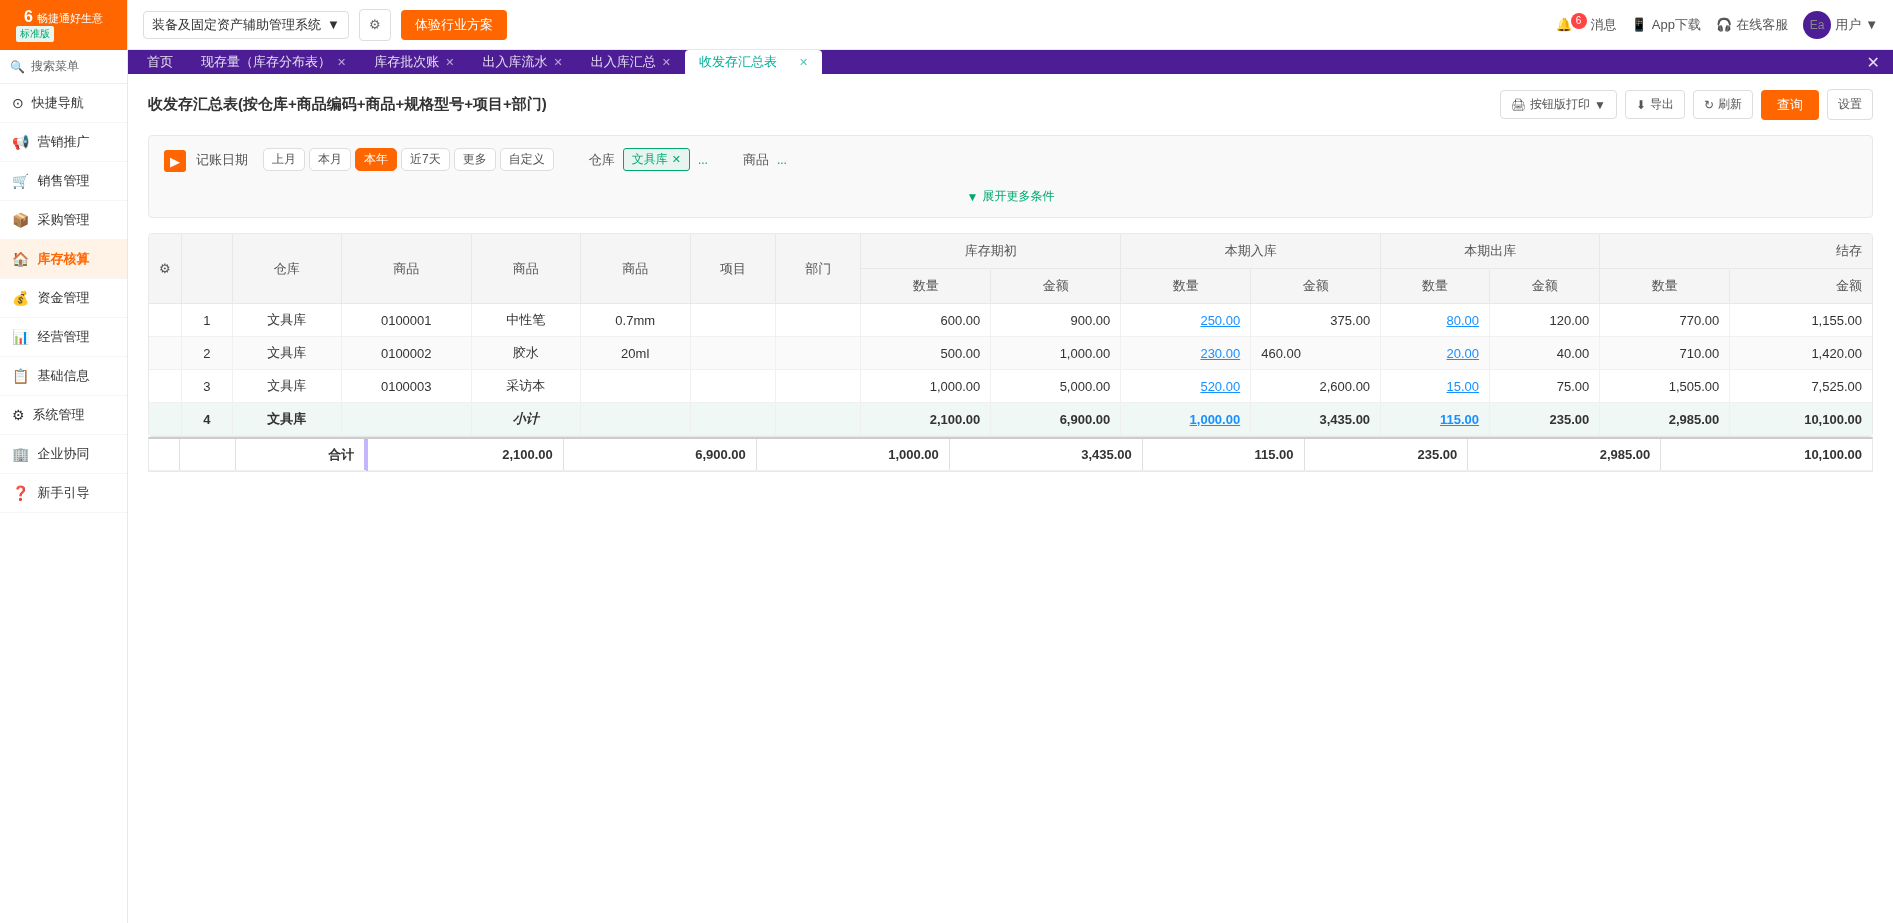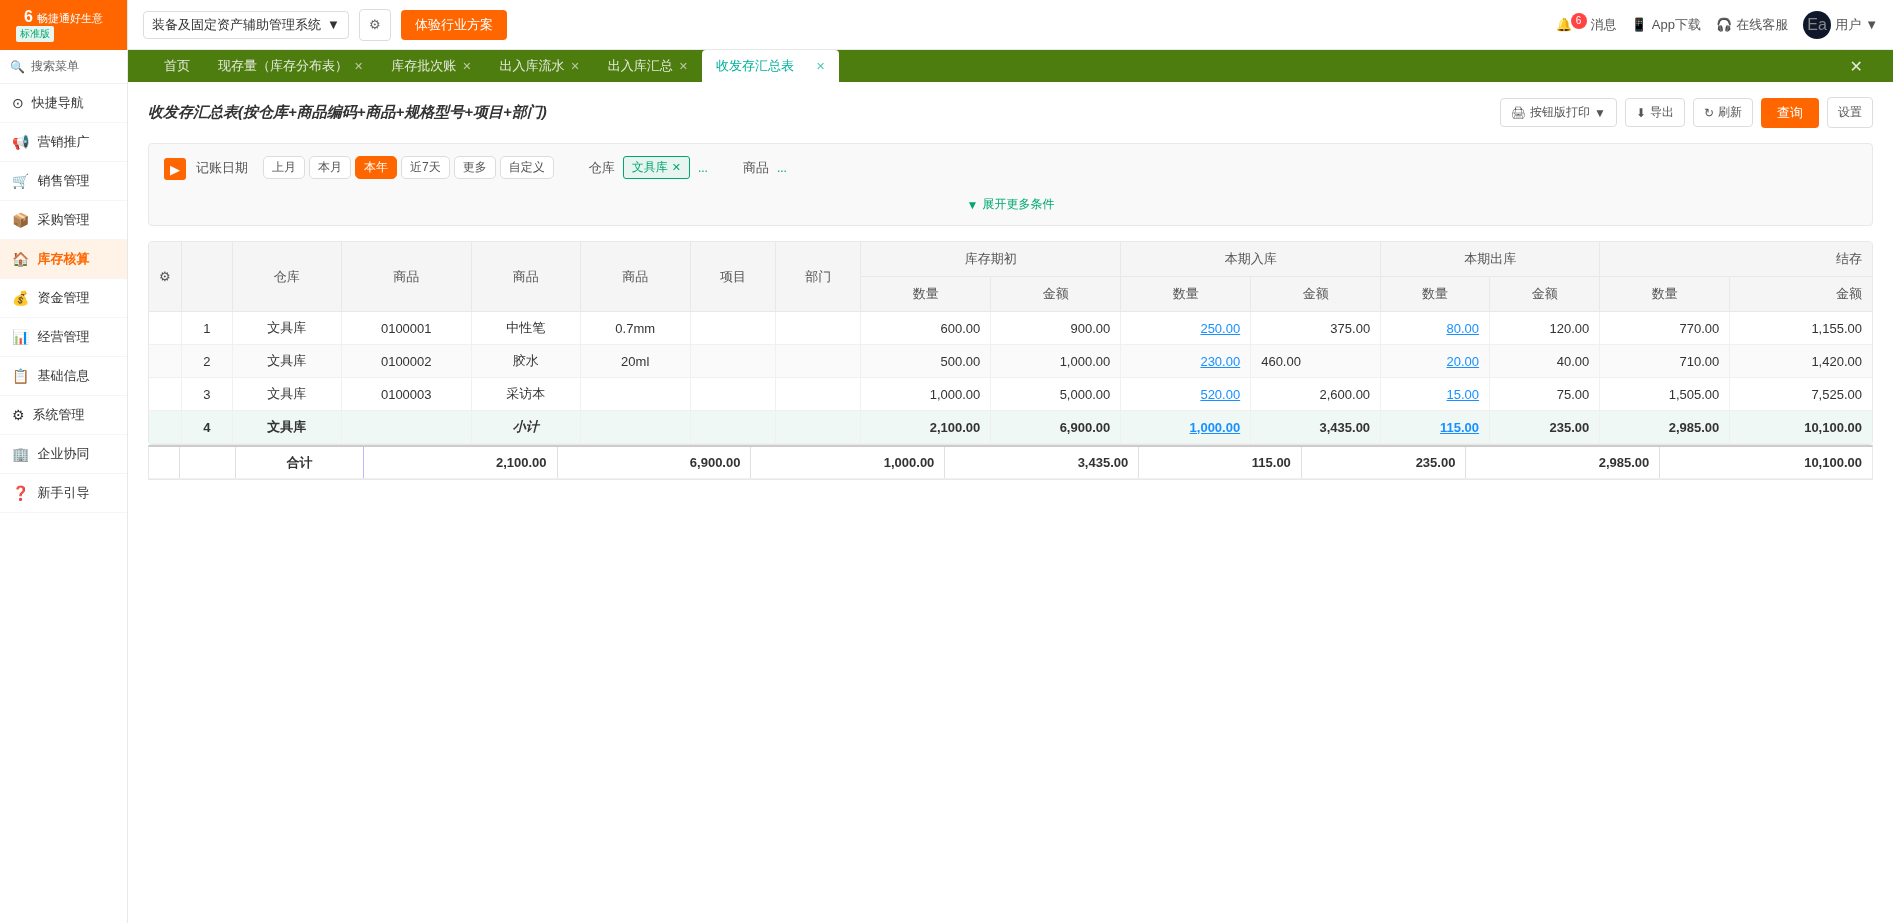--- a/index.html
+++ b/index.html
@@ -139,35 +139,35 @@
       display: flex;
       align-items: center;
       justify-content: center;
       margin-left: -6px;
       margin-top: -8px;
     }
     .user-avatar {
       width: 28px;
       height: 28px;
       border-radius: 50%;
-      background: #0f172a;
+      background: #4c1d95;
       display: flex;
       align-items: center;
       justify-content: center;
-      font-size: 16px;
+      font-size: 12px;
       color: #888;
     }
 
     
     .tabbar {
-      background: #4d7c0f;
-      display: flex;
-      align-items: center;
-      height: 32px;
-      padding: 0 22px;
+      background: #4c1d95;
+      display: flex;
+      align-items: center;
+      height: 24px;
+      padding: 0 5px;
     }
     .tab {
       display: flex;
       align-items: center;
       padding: 0 14px;
       height: 100%;
       color: rgba(255,255,255,0.85);
       cursor: pointer;
       font-size: 13px;
       white-space: nowrap;
@@ -204,21 +204,20 @@
     .page-header {
       display: flex;
       align-items: center;
       justify-content: space-between;
       margin-bottom: 15px;
     }
     .page-title {
       font-size: 15px;
       font-weight: bold;
       color: #333;
-      font-style: italic;
     }
     .page-actions {
       display: flex;
       align-items: center;
       gap: 8px;
     }
     .btn-action {
       display: flex;
       align-items: center;
       gap: 4px;
@@ -661,21 +660,21 @@
           </tbody>
       </table>
     </div>
 
     <div style="background:#f5f5f5;border:1px solid #e8e8e8;border-top:2px solid #ccc;margin-top:0">
       <table style="width:100%;border-collapse:collapse;font-size:13px;font-weight:bold">
         <tbody>
             <tr>
           <td style="width:30px;padding:8px 10px;border-right:1px solid #e0e0e0;text-align:center"></td>
           <td style="padding:8px 10px;border-right:1px solid #e0e0e0;text-align:center"></td>
-          <td colspan="6" style="padding:0 10px;border-right:1px solid #c4b5fd;text-align:center">合计</td>
+          <td colspan="6" style="padding:0 10px;border-right:4px solid #c4b5fd;text-align:right">合计</td>
           <td style="padding:8px 10px;border-right:1px solid #e0e0e0;text-align:right">2,100.00</td>
           <td style="padding:8px 10px;border-right:1px solid #e0e0e0;text-align:right">6,900.00</td>
           <td style="padding:8px 10px;border-right:1px solid #e0e0e0;text-align:right">1,000.00</td>
           <td style="padding:8px 10px;border-right:1px solid #e0e0e0;text-align:right">3,435.00</td>
           <td style="padding:8px 10px;border-right:1px solid #e0e0e0;text-align:right">115.00</td>
           <td style="padding:8px 10px;border-right:1px solid #e0e0e0;text-align:right">235.00</td>
           <td style="padding:8px 10px;border-right:1px solid #e0e0e0;text-align:right">2,985.00</td>
           <td style="padding:8px 10px;text-align:right">10,100.00</td>
         </tr>
       </tbody>

